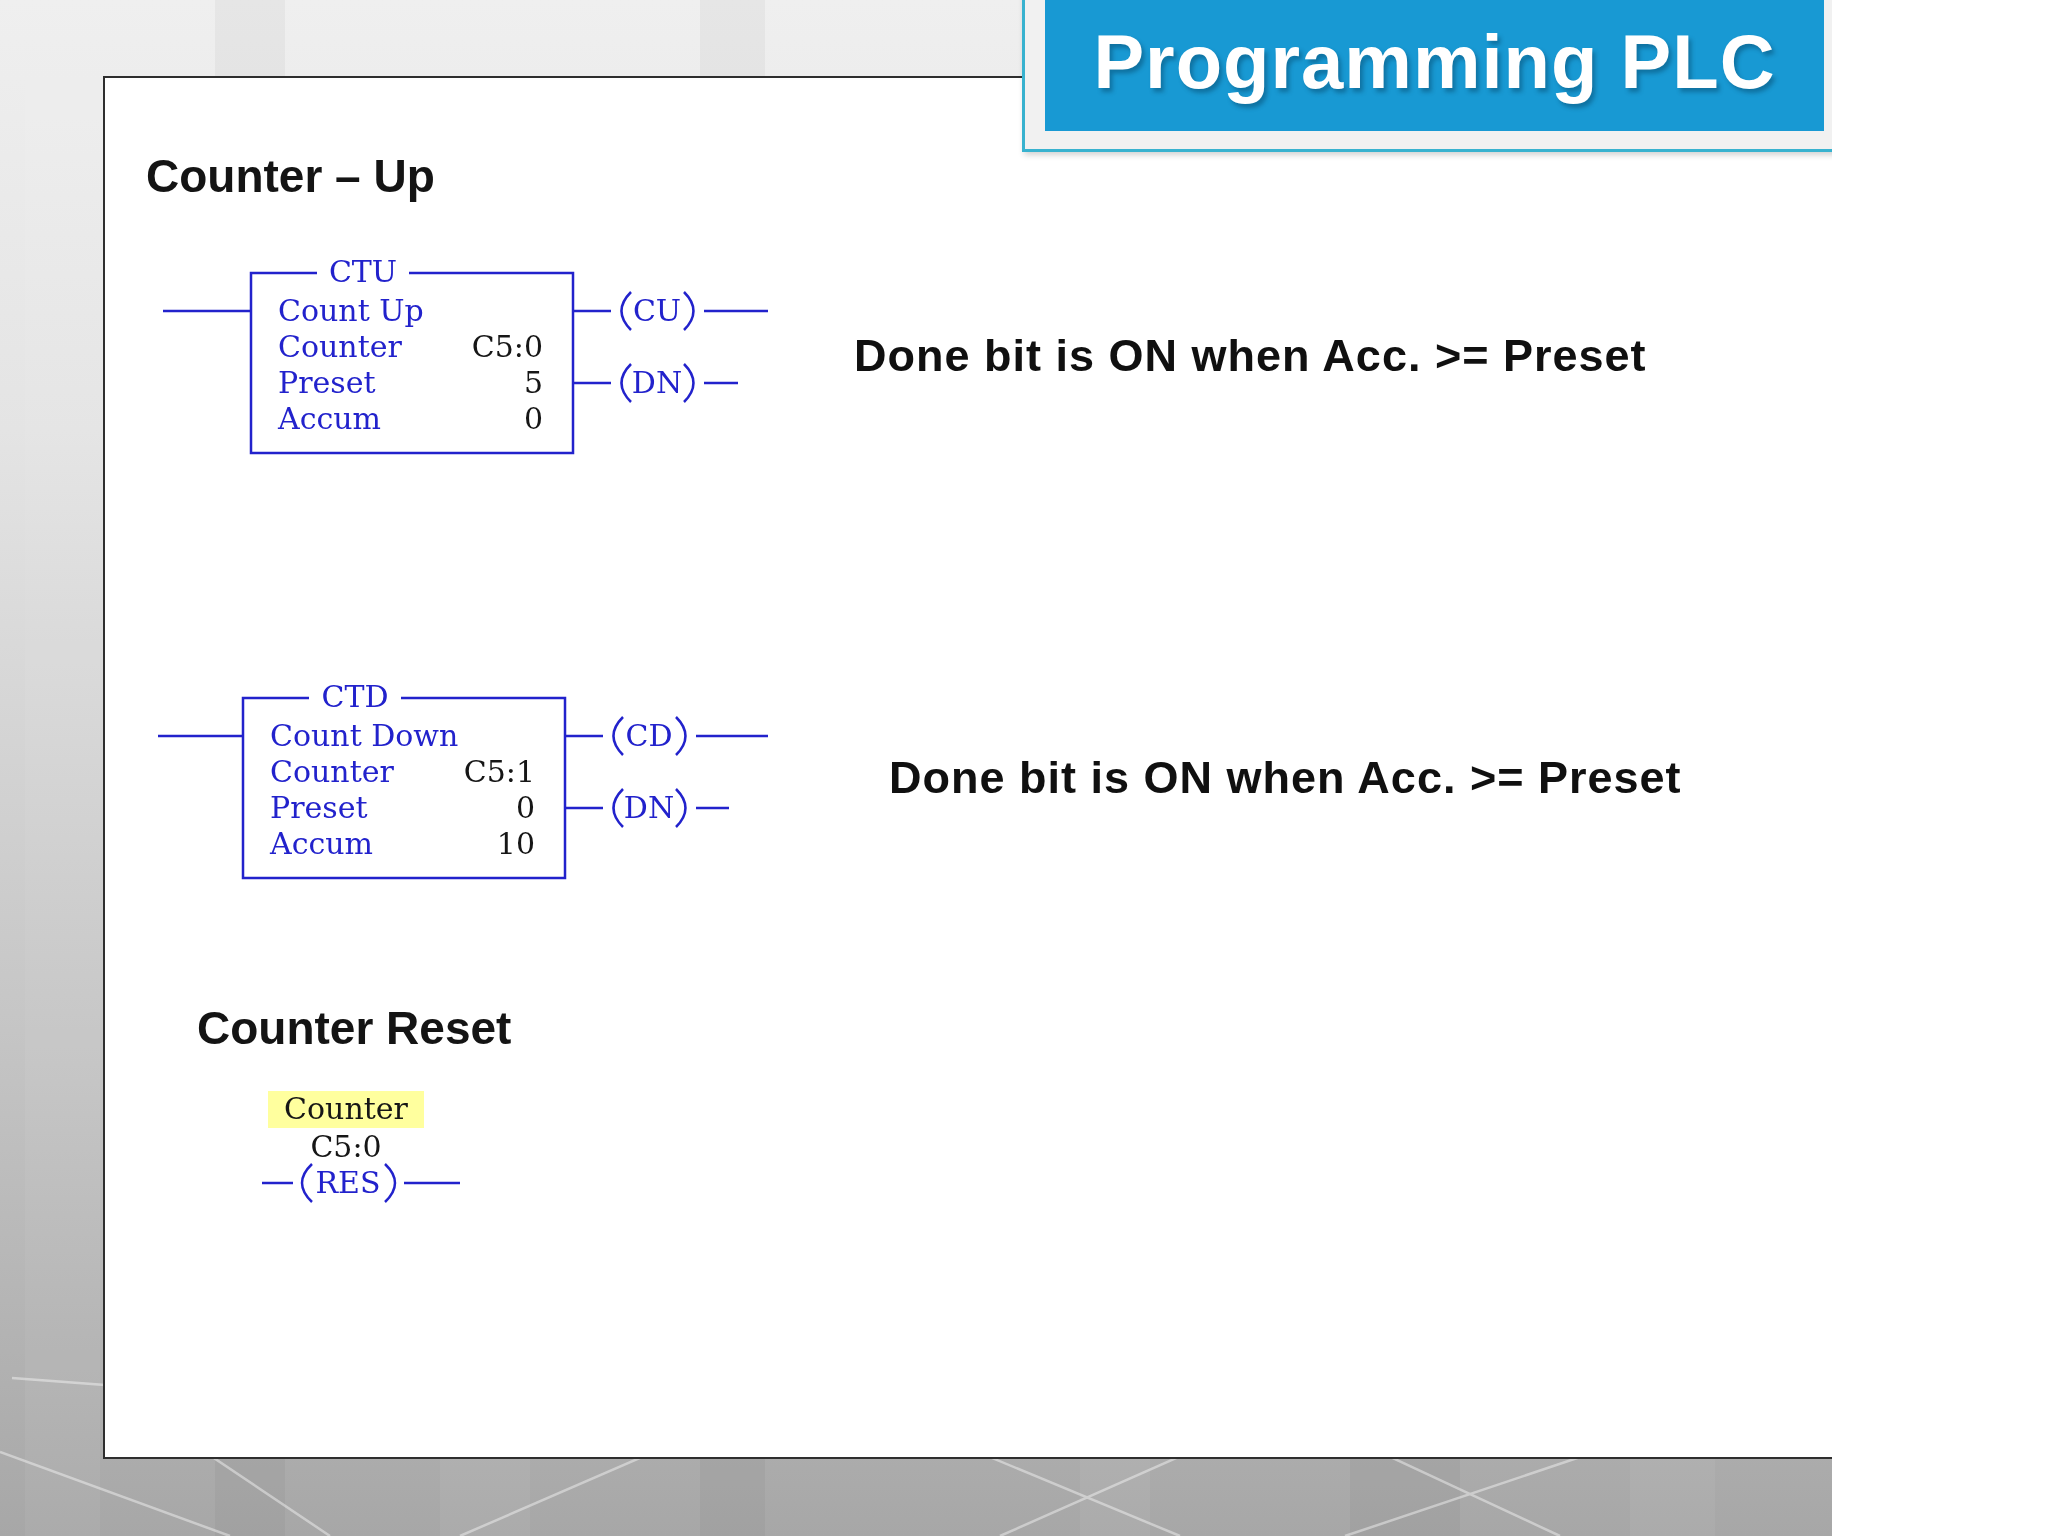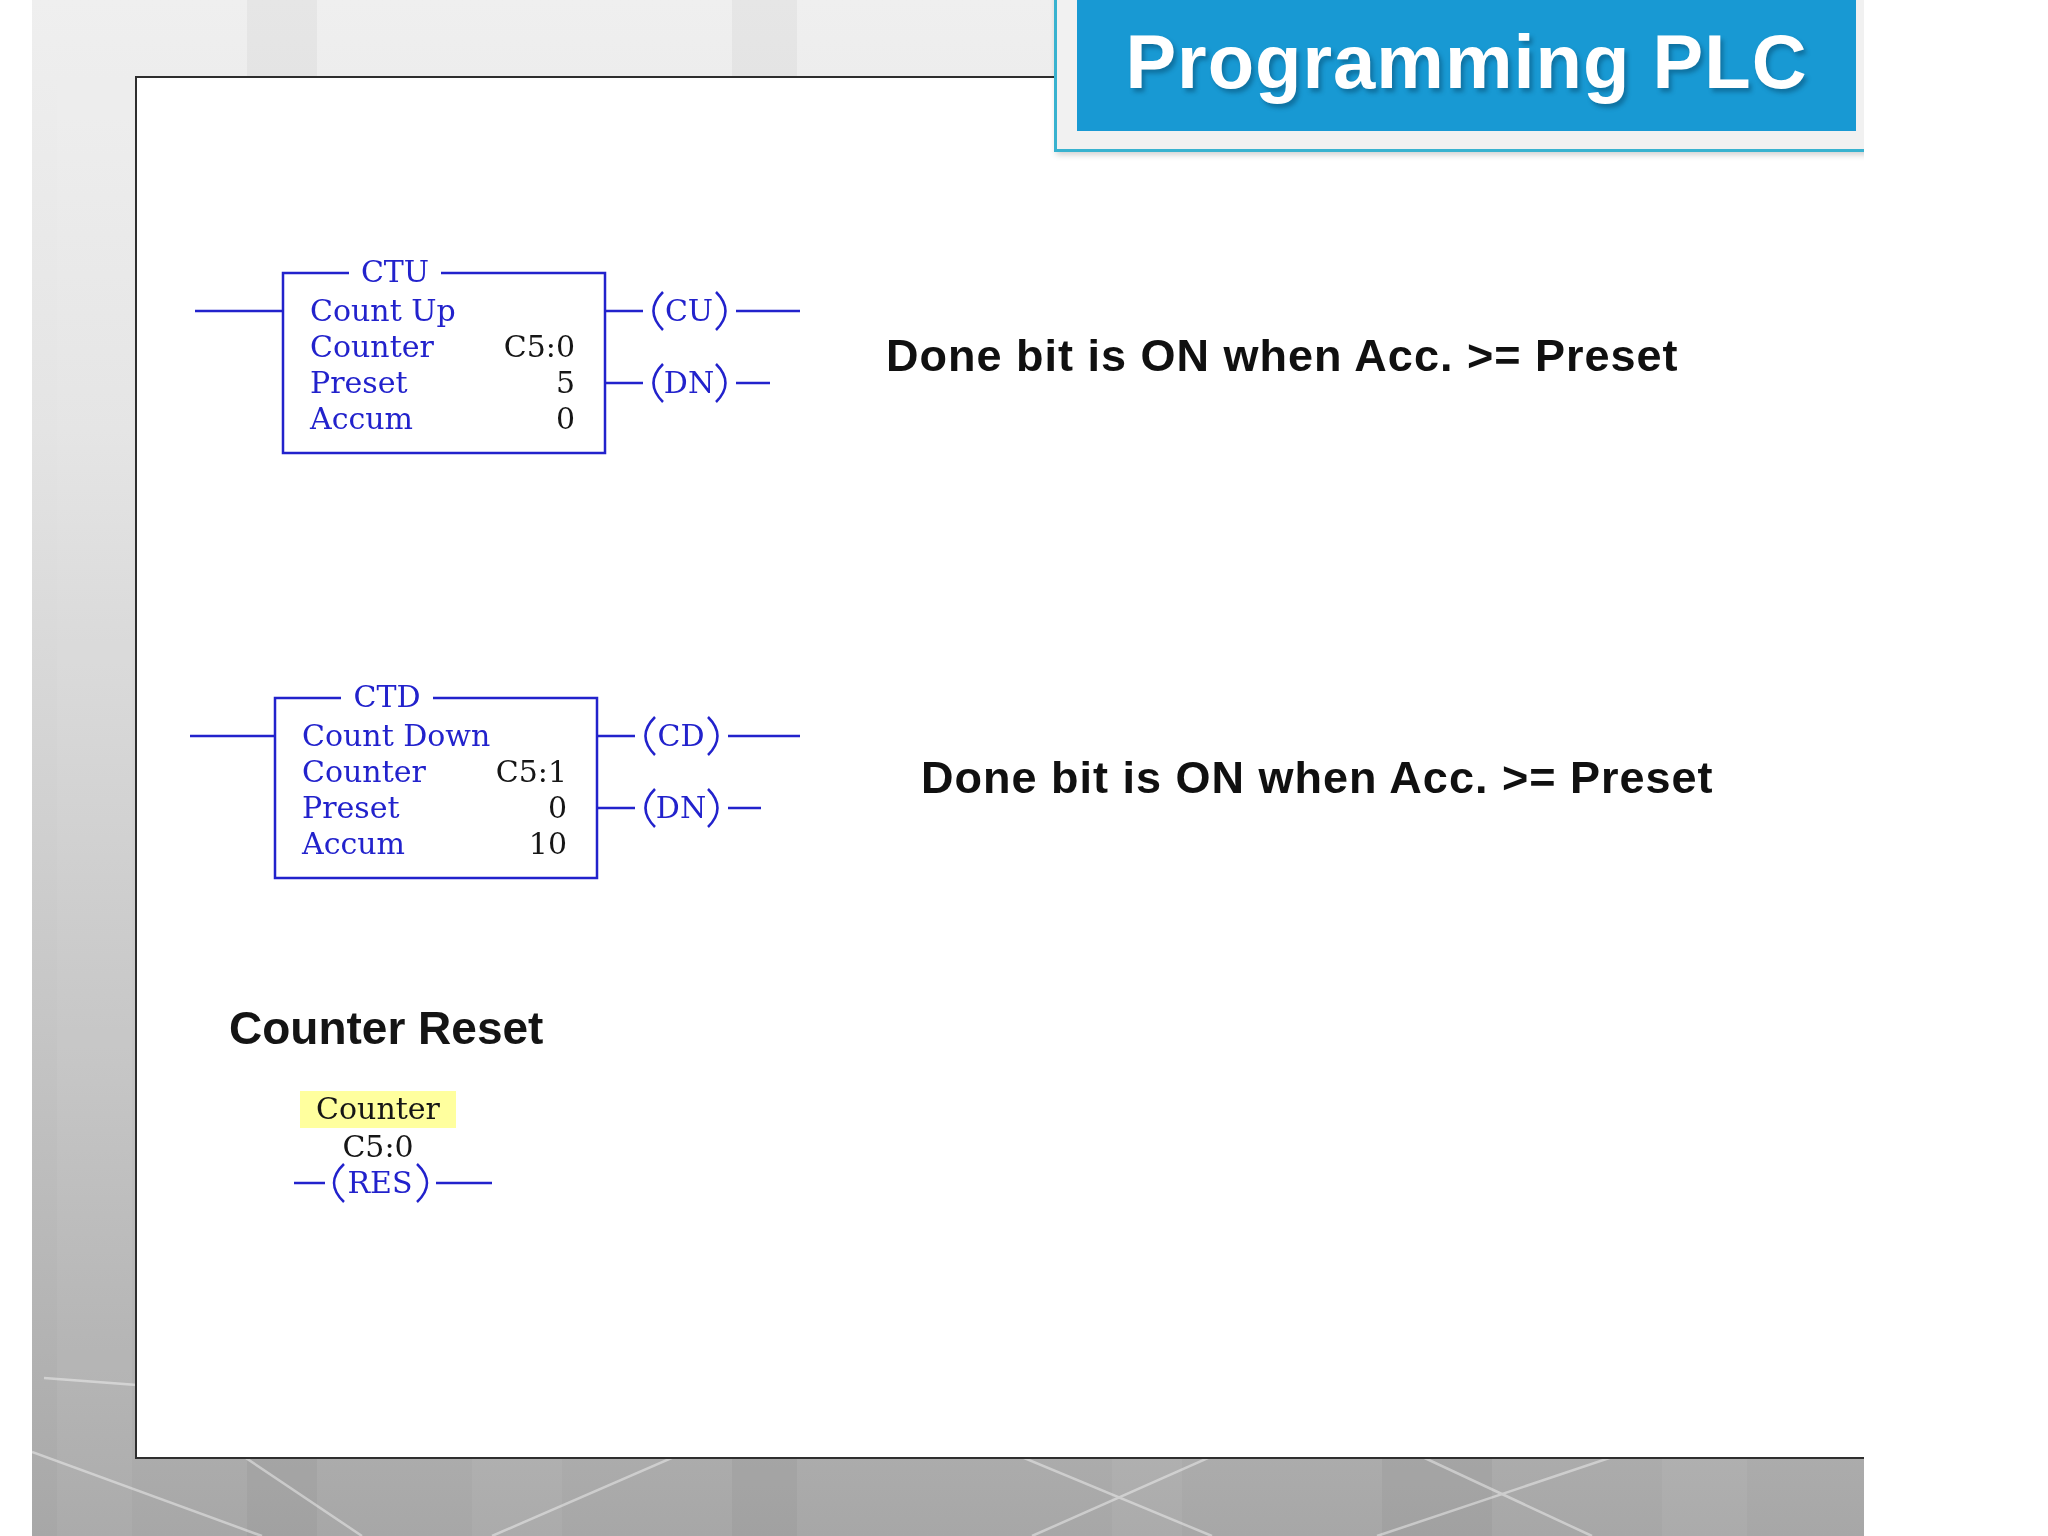--- a/index.html
+++ b/index.html
@@ -1,20 +1,19 @@
 <!DOCTYPE html>
 <html><head>
 <meta charset="utf-8">
 <style>
   html,body { margin:0; padding:0; }
   body { font-family:"Liberation Sans", sans-serif; }
   .slide {
     position:relative; width:1832px; height:1536px; overflow:hidden;
     background:linear-gradient(180deg,#EFEFEF 0%,#E4E4E4 28%,#C6C6C6 66%,#A7A7A7 100%);
-    margin-left:32px;
   }
   .bg-pattern { position:absolute; left:0; top:0; z-index:0; }
   .panel {
     position:absolute; left:103px; top:76px; width:1843px; height:1383px;
     background:#ffffff; border:2px solid #2e2e2e; box-sizing:border-box; z-index:1;
   }
   .title-outer {
     position:absolute; left:1022px; top:-30px; width:825px; height:182px;
     background:#f1f1f1; border:3px solid #38b2cf; box-sizing:border-box;
     padding:14px 20px 18px; display:flex; z-index:3;
@@ -76,20 +75,21 @@
   </svg>
 
   <div class="panel"></div>
 
   <div class="title-outer">
     <div class="title-inner">
       <span class="title-text">Programming PLC</span>
     </div>
   </div>
 
+  <div class="h" style="left:146px; top:149px;">Counter – Up</div>
   <div class="h" style="left:197px; top:1001px;">Counter Reset</div>
 
   <div class="note" style="left:854px; top:330px;">Done bit is ON when Acc. &gt;= Preset</div>
   <div class="note" style="left:889px; top:752px;">Done bit is ON when Acc. &gt;= Preset</div>
 
   <svg class="ladder" style="left:155px; top:255px;" width="630" height="210">
     <line class="wire" x1="8" y1="56" x2="96" y2="56"></line>
     <rect class="boxline" x="96" y="18" width="322" height="180" fill="none"></rect>
     <rect x="162" y="4" width="92" height="26" fill="#ffffff"></rect>
     <text x="208" y="27" text-anchor="middle">CTU</text>

